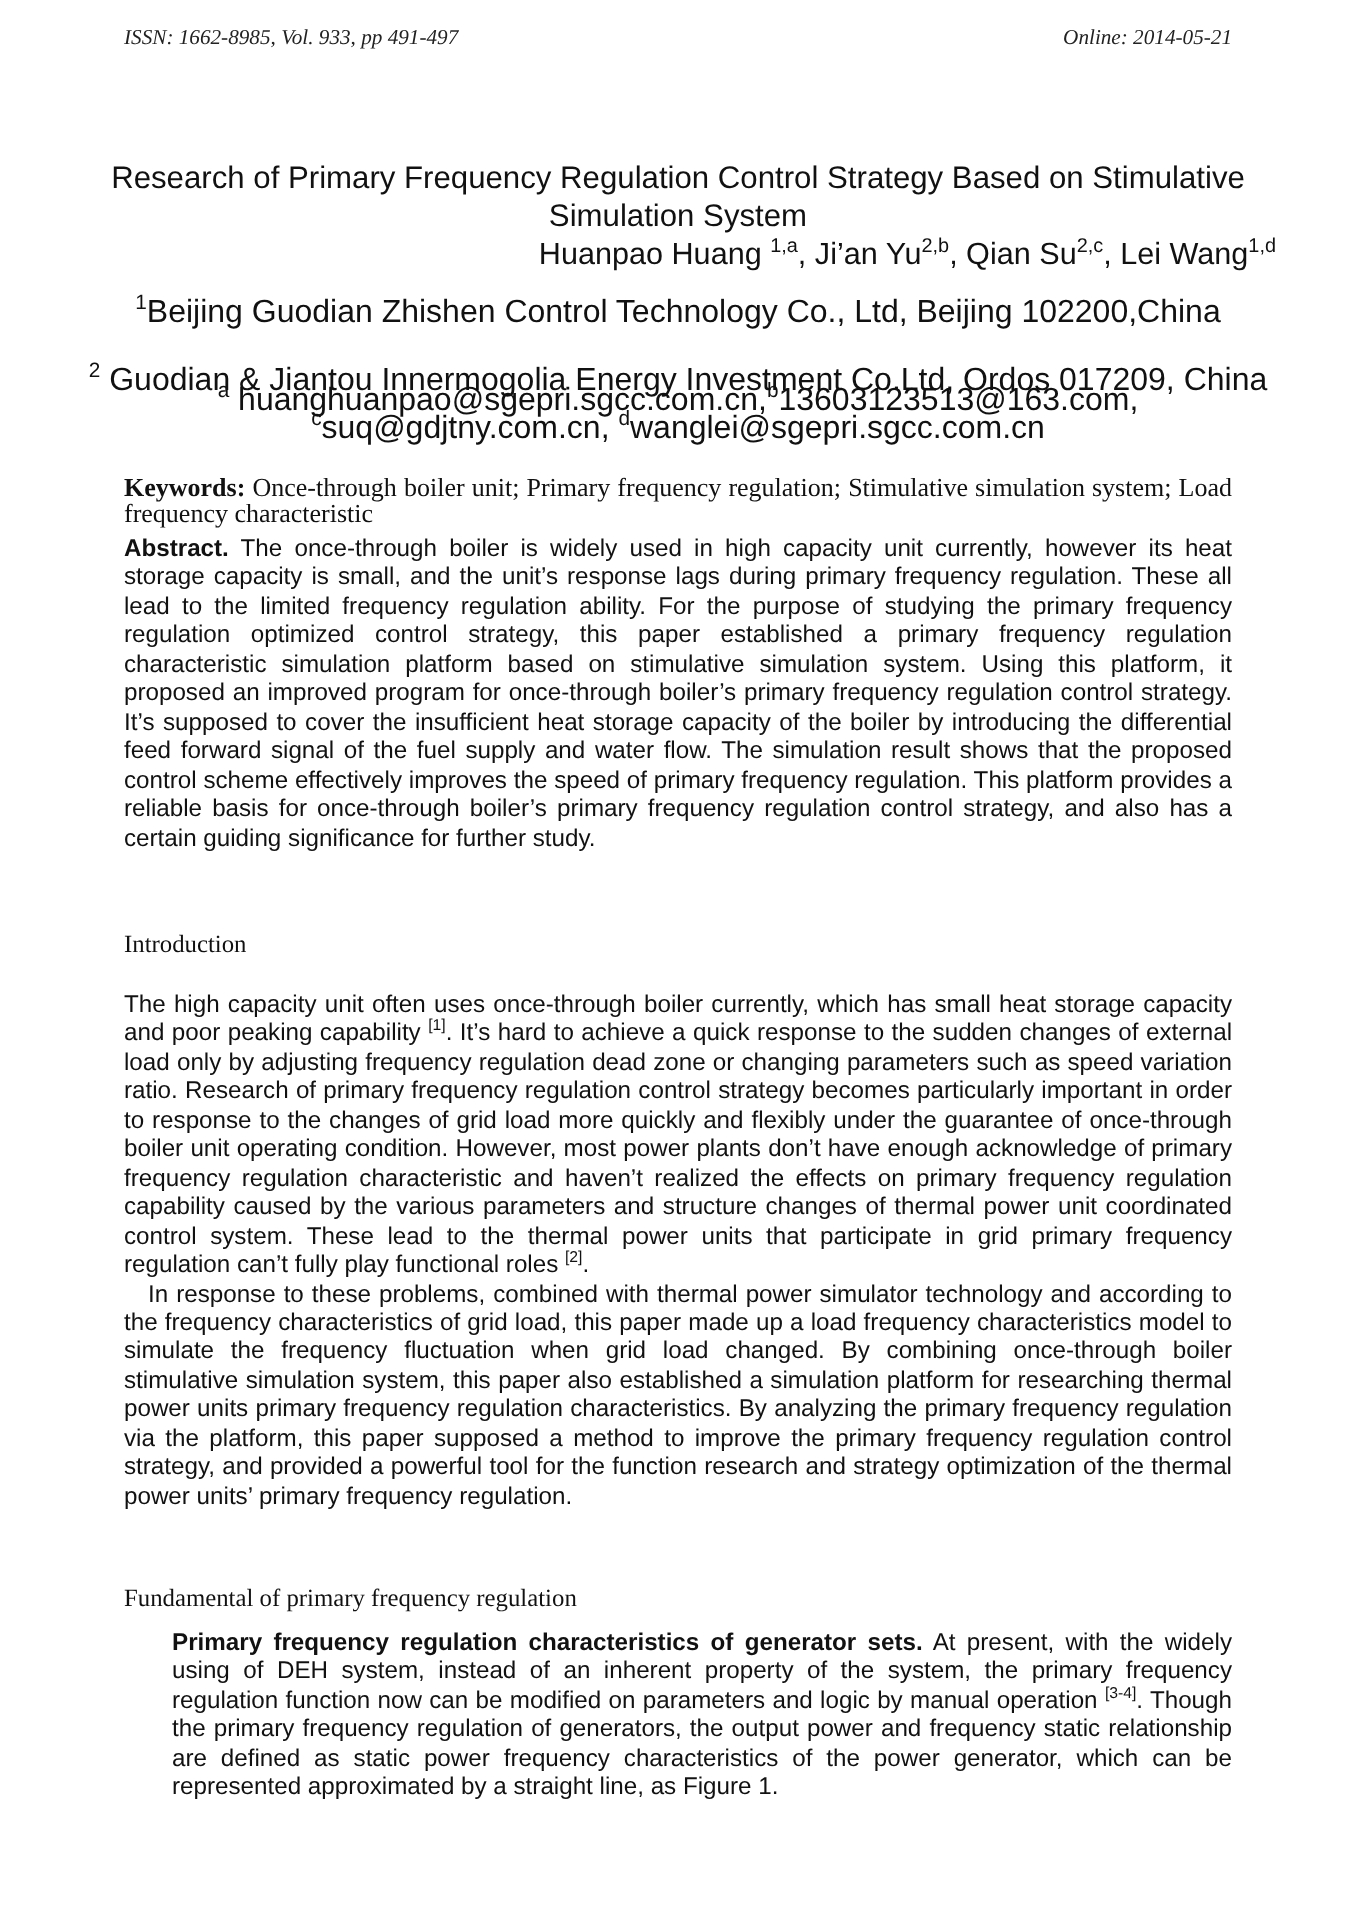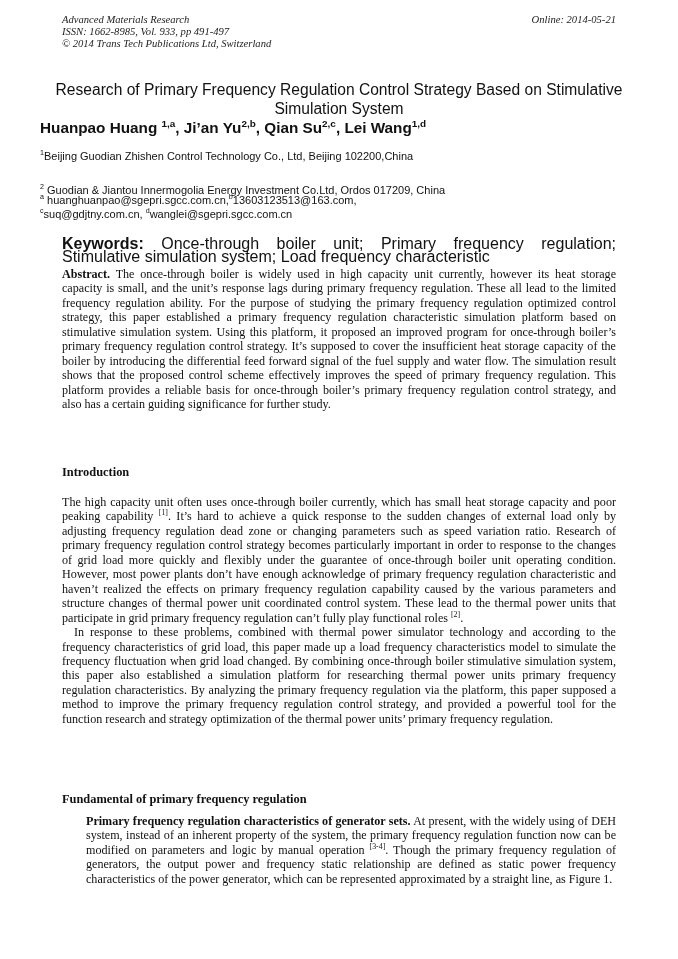--- a/index.html
+++ b/index.html
@@ -1,35 +1,33 @@
 <!DOCTYPE html>
 <html><head>
 <meta charset="utf-8">
 <style>
   html, body { margin:0; padding:0; background:#fff; }
   body { width:678px; height:959px; position:relative; overflow:hidden; color:#111; }
   .hdr { position:absolute; top:14px; left:62px; right:62px; font-family:"Liberation Serif", serif; font-style:italic; font-size:10.6px; line-height:12.2px; color:#222; }
   .hdr .online { position:absolute; right:0; top:0; }
   .title { position:absolute; top:80px; left:40px; right:40px; text-align:center; font-family:"Liberation Sans", sans-serif; font-weight:normal; font-size:15.6px; line-height:19px; }
-  .authors { position:absolute; top:119px; left:40px; right:40px; text-align:left; font-family:"Liberation Sans", sans-serif; font-size:15.3px;font-weight:bold; }
-  .aff { position:absolute; left:40px; right:40px; text-align:left; font-family:"Liberation Sans", sans-serif; font-size:11px; line-height:13.5px; }
+  .authors { position:absolute; top:119px; left:40px; right:40px; text-align:right; font-family:"Liberation Sans", sans-serif; font-size:15.3px; }
+  .aff { position:absolute; left:40px; right:40px; text-align:center; font-family:"Liberation Sans", sans-serif; font-size:16px; line-height:13.5px; }
   sup { font-size:65%; line-height:0; }
-  .kw { position:absolute; top:237px; left:62px; right:62px; font-family:Liberation Sans, sans-serif; font-size:16px; line-height:13.3px; text-align:justify; }
+  .kw { position:absolute; top:237px; left:62px; right:62px; font-family:Liberation Serif, serif; font-size:13px; line-height:13.3px; text-align:justify; }
   .kw b { font-weight:bold; }
-  .para { position:absolute; left:62px; right:62px; font-family:Liberation Serif, serif; font-size:12.1px; line-height:14.45px; text-align:justify; }
-  .head { position:absolute; left:62px; font-family:"Liberation Serif", serif; font-weight:bold; font-size:12.4px; }
+  .para { position:absolute; left:62px; right:62px; font-family:Liberation Sans, sans-serif; font-size:12.1px; line-height:14.45px; text-align:justify; }
+  .head { position:absolute; left:62px; font-family:"Liberation Serif", serif; font-weight:normal; font-size:12.4px; }
   .indent { text-indent:12px; }
 </style>
 </head>
 <body>
 
 <div class="hdr">
-  <div>Advanced Materials Research</div>
   <div>ISSN: 1662-8985, Vol. 933, pp 491-497</div>
-  <div>© 2014 Trans Tech Publications Ltd, Switzerland</div>
   <div class="online">Online: 2014-05-21</div>
 </div>
 
 <div class="title">Research of Primary Frequency Regulation Control Strategy Based on Stimulative Simulation System</div>
 
 <div class="authors">
   <span>Huanpao Huang </span><sup>1,a</sup><span>, Ji’an Yu</span><sup>2,b</sup><span>, Qian Su</span><sup>2,c</sup><span>, Lei Wang</span><sup>1,d</sup>
 </div>
 
 <div class="aff" style="top:150px;">

